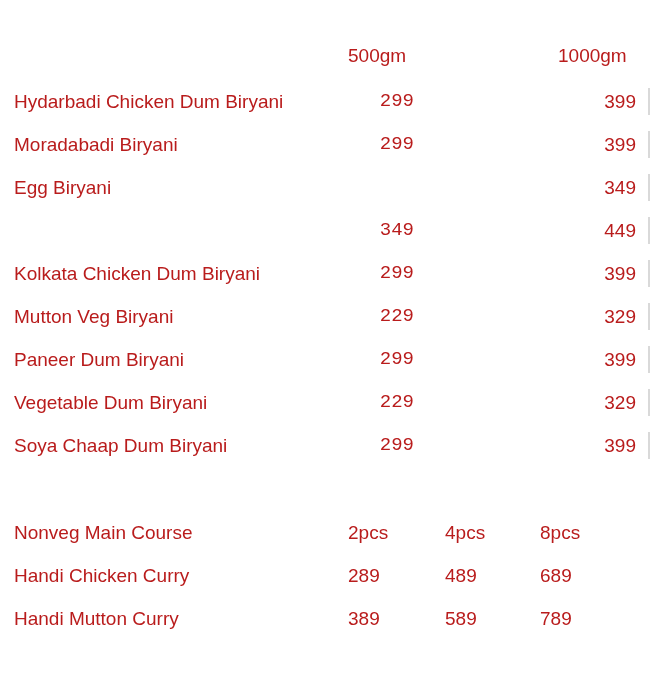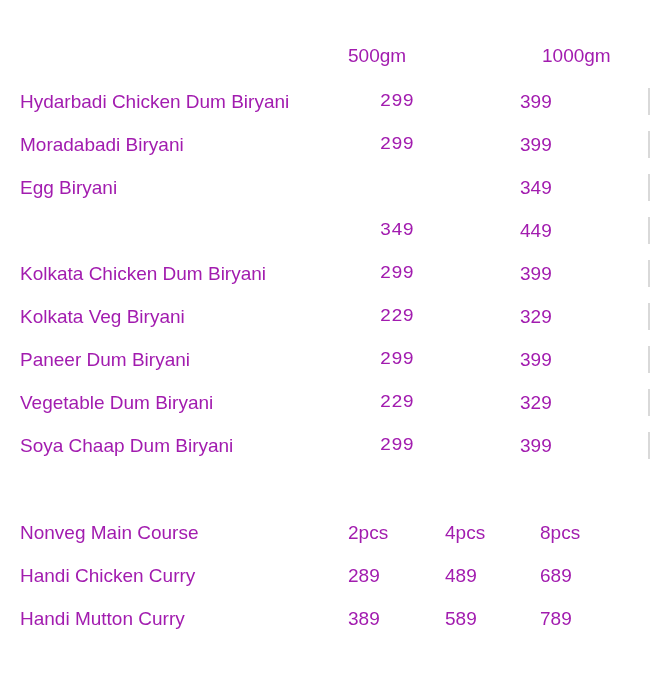--- a/index.html
+++ b/index.html
@@ -3,37 +3,37 @@
 <meta charset="utf-8">
 <style>
   html, body { margin: 0; padding: 0; background: #ffffff; }
   .page {
     position: relative;
     width: 650px;
     height: 696px;
     background: #ffffff;
     font-family: "Liberation Sans", sans-serif;
     font-size: 19px;
-    color: #a21caf;
+    color: #b91c1c;
     overflow: hidden;
   }
   .row {
     position: absolute;
     left: 0;
     width: 650px;
     height: 43px;
     line-height: 43px;
     white-space: nowrap;
   }
   .cell { position: absolute; top: 0; height: 43px; line-height: 43px; }
-  .name  { left: 20px; }
+  .name  { left: 14px; }
   .h500  { left: 348px; }
-  .h1000 { left: 542px; text-align: center; }
+  .h1000 { left: 558px; text-align: center; }
   .num1  { right: 236px; width: 90px; text-align: right; font-family: Liberation Mono, monospace; }
-  .num2  { right: 40px;  width: 90px; text-align: left; }
+  .num2  { right: 14px;  width: 90px; text-align: right; }
   .colA  { left: 348px; }
   .colB  { left: 445px; }
   .colC  { left: 540px; }
   .bold  { font-weight: normal; text-align: center; }
   .edge-dash {
     position: absolute;
     right: 0;
     width: 2px;
     height: 27px;
     background: #d9d9d9;
@@ -66,21 +66,21 @@
   <div class="row" style="top:209px">
     <span class="cell num1">349</span>
     <span class="cell num2">449</span>
   </div>
   <div class="row" style="top:252px">
     <span class="cell name">Kolkata Chicken Dum Biryani</span>
     <span class="cell num1">299</span>
     <span class="cell num2">399</span>
   </div>
   <div class="row" style="top:295px">
-    <span class="cell name">Kolkata Veg Biryani</span>
+    <span class="cell name">Mutton Veg Biryani</span>
     <span class="cell num1">229</span>
     <span class="cell num2">329</span>
   </div>
   <div class="row" style="top:338px">
     <span class="cell name">Paneer Dum Biryani</span>
     <span class="cell num1">299</span>
     <span class="cell num2">399</span>
   </div>
   <div class="row" style="top:381px">
     <span class="cell name">Vegetable Dum Biryani</span>

